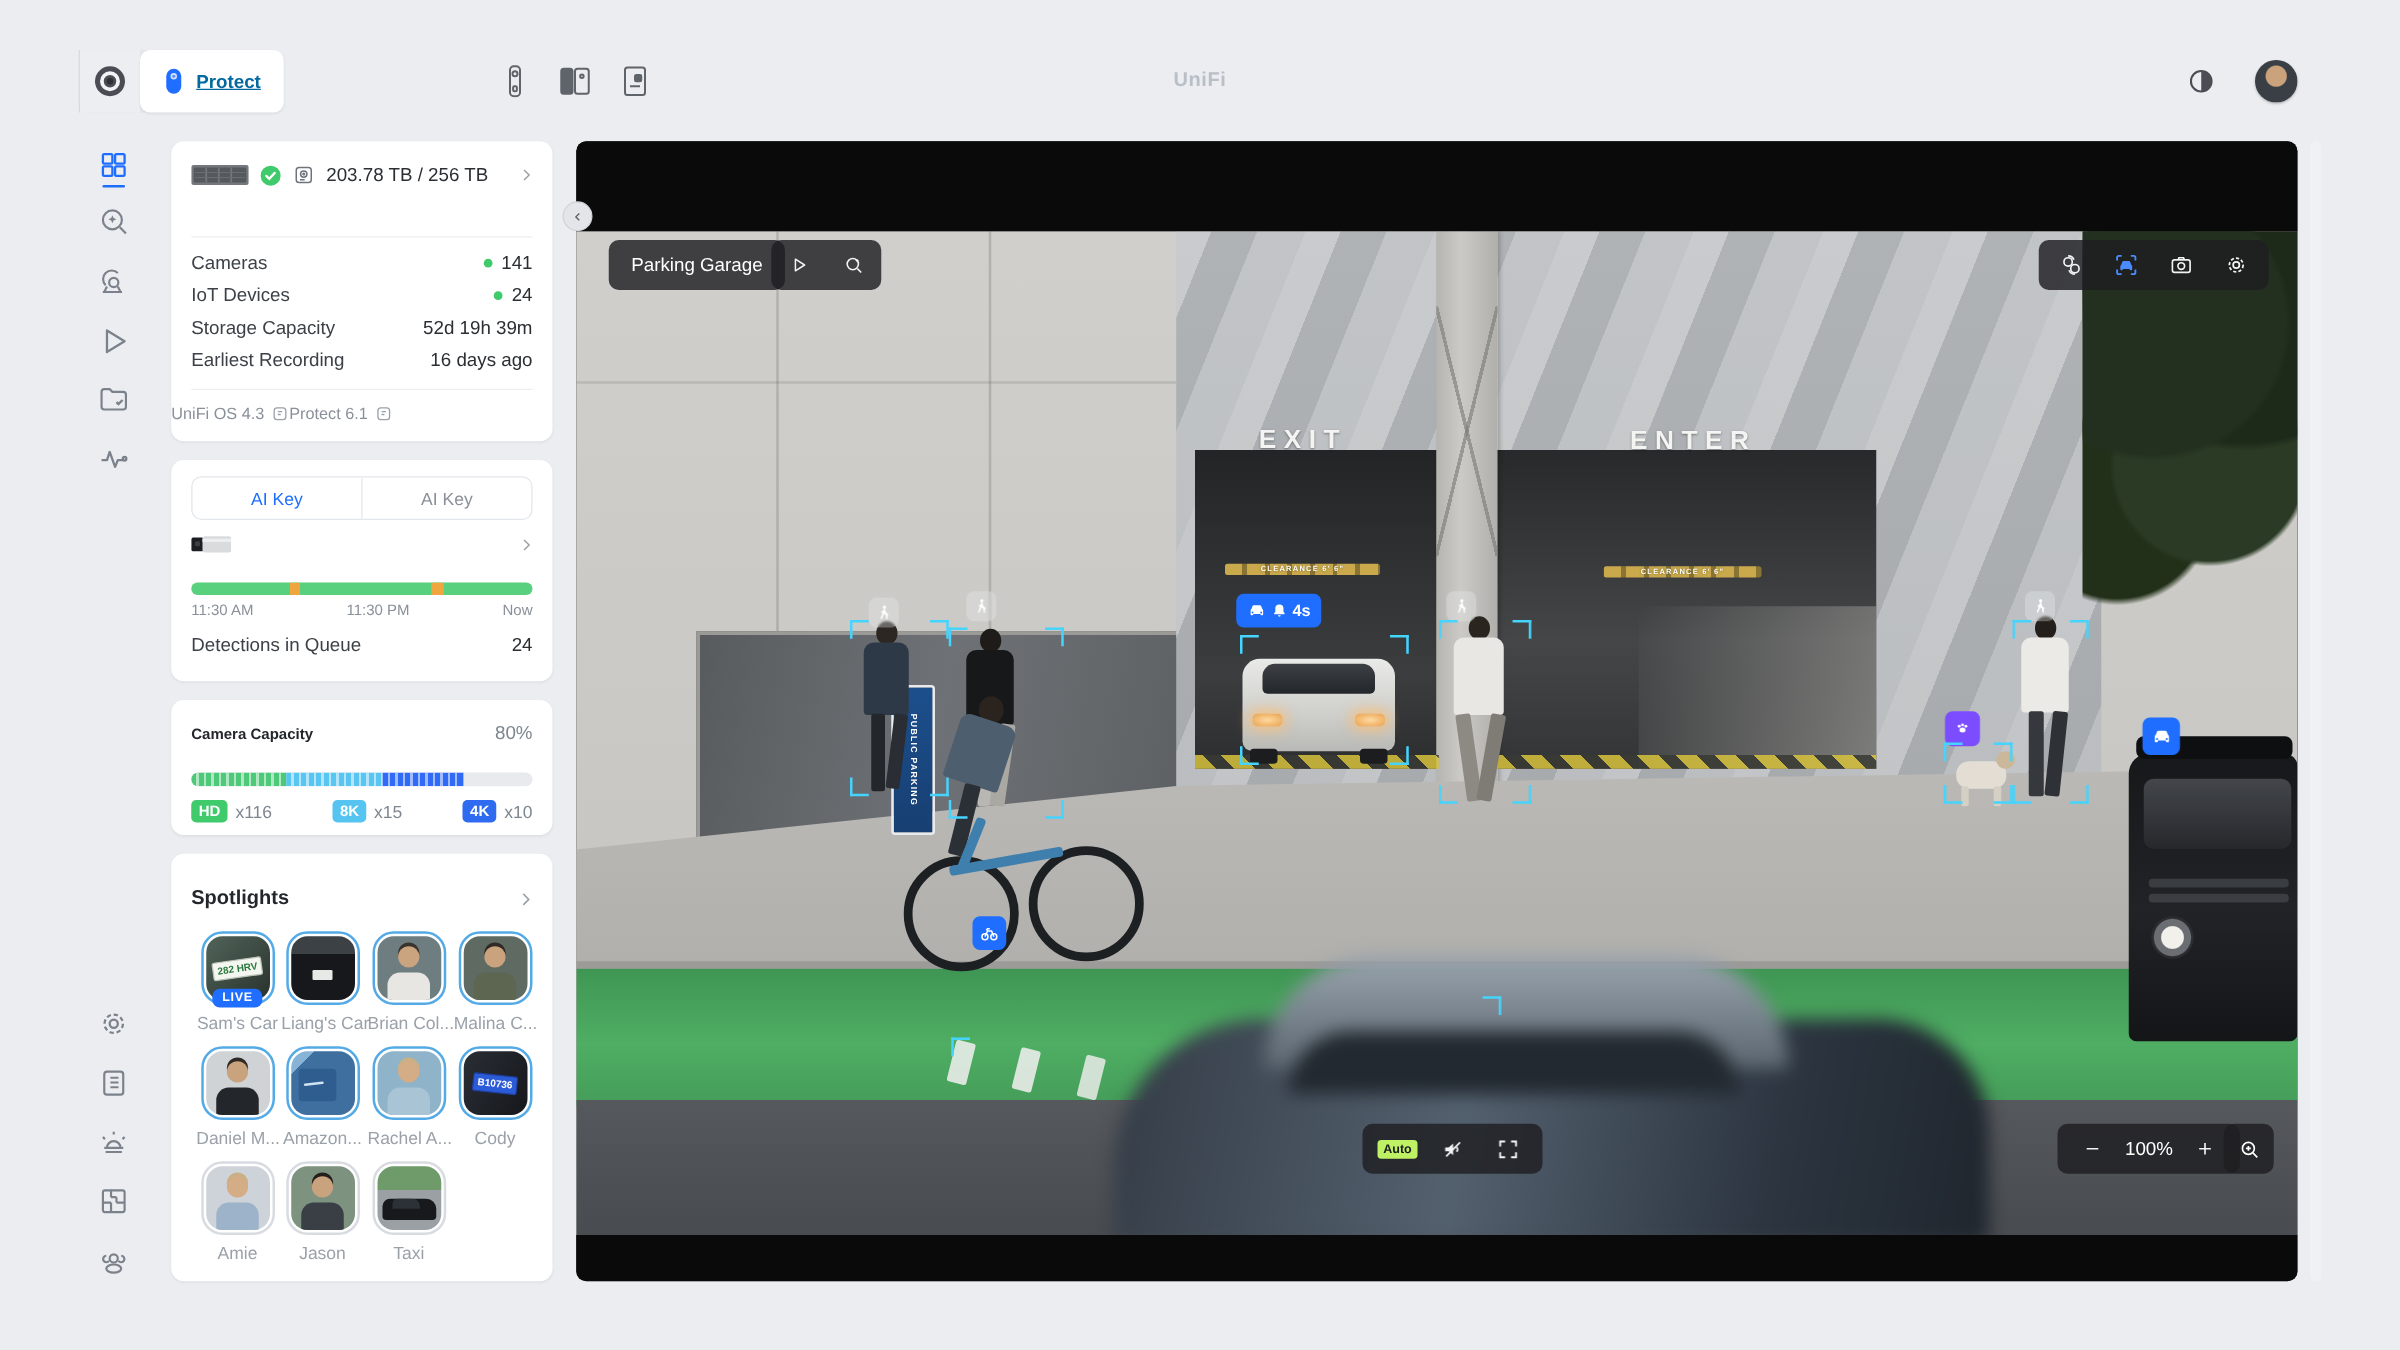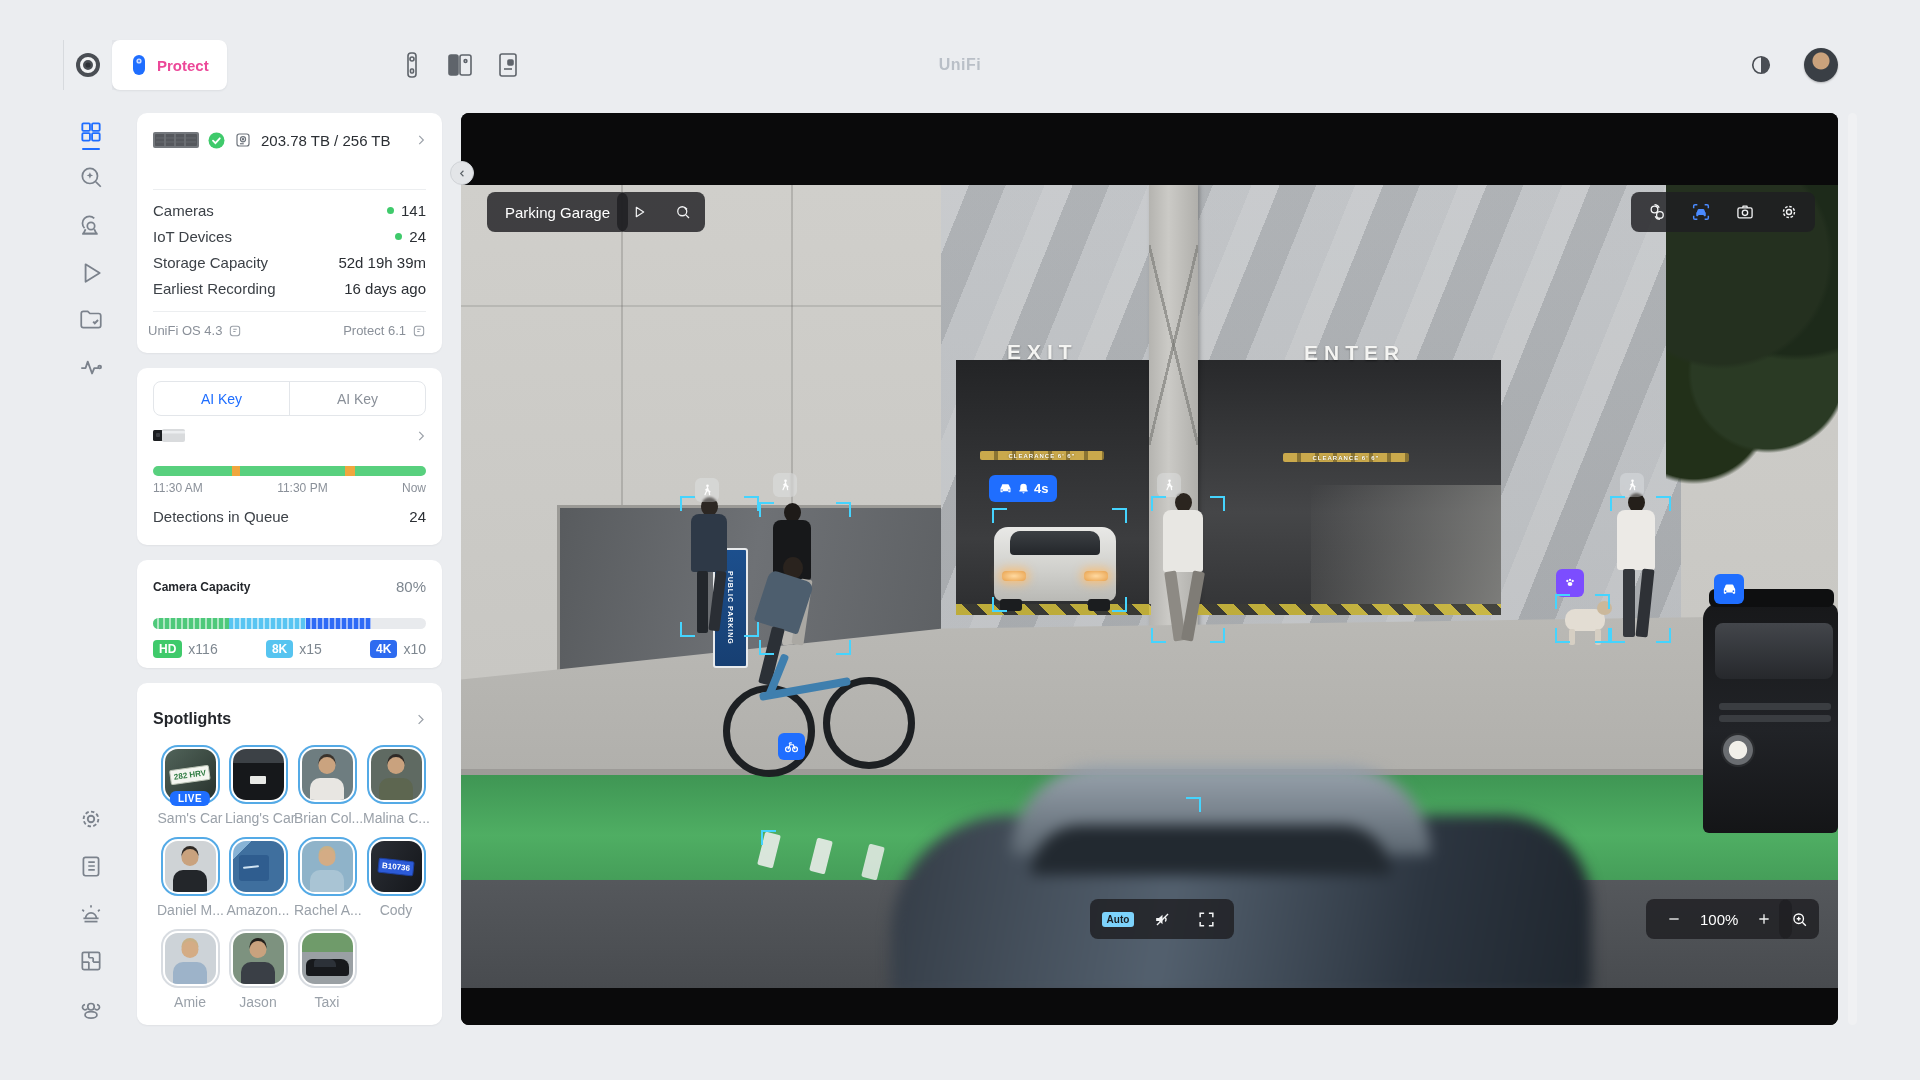--- a/index.html
+++ b/index.html
@@ -12,21 +12,21 @@
   
   .topbar{position:absolute;left:0;top:40px;width:100%;height:50px;}
   .site-group{position:absolute;left:63px;top:0;height:50px;display:flex;align-items:center;
       background:#e4e6ea;border-radius:8px;}
   .site-sel{display:flex;align-items:center;gap:10px;padding:0 16px;height:50px;cursor:pointer;}
   .site-name{font-size:14px;color:#2f3338;}
   .vdiv{width:1px;height:50px;background:#d7dade;}
   .os-slot{width:48px;height:50px;display:flex;align-items:center;justify-content:center;background:#eceef1;}
   .protect-tab{height:50px;background:#ffffff;border-radius:8px;display:flex;align-items:center;
       gap:9px;padding:0 18px;box-shadow:0 1px 2px rgba(40,50,60,.08);}
-  .protect-label{font-size:15px;color:#ec4899;font-weight:bold;}
+  .protect-label{font-size:15px;color:#0369a1;font-weight:bold;text-decoration:underline;}
   .top-dev{width:48px;height:50px;display:flex;align-items:center;justify-content:center;color:#5f646b;}
   .brand{position:absolute;left:0;right:0;top:0;height:50px;display:flex;align-items:center;justify-content:center;
       font-size:16px;font-weight:bold;letter-spacing:.5px;color:#b9bfc7;pointer-events:none;}
   .avatar{position:absolute;width:34px;height:34px;border-radius:50%;top:8px;
       background:radial-gradient(circle at 50% 38%,#caa27c 0 8px,#3a3f45 9px 60%),linear-gradient(#23262b,#3d434b);
       box-shadow:0 1px 2px rgba(0,0,0,.25);}
 
   
   .side-ic{position:absolute;left:78px;width:26px;height:26px;color:#7b828c;cursor:pointer;}
   .side-ic.active{color:#1f6eff;}
@@ -300,21 +300,21 @@
     <div class="statrow" style="top:138px">
       <span>Storage Capacity</span>
         <span class="statval">52d 19h 39m</span>
     </div>
     <div class="statrow" style="top:164px">
       <span>Earliest Recording</span>
         <span class="statval">16 days ago</span>
     </div>
 
     <div class="hdiv" style="top:198px"></div>
-    <div class="flex" style="position:absolute;left:11px;right:16px;top:210px;justify-content:space-between">
+    <div class="flex" style="position:absolute;left:0;right:16px;top:210px;">
       <span class="flex" style="gap:6px">
         <span class="muted">UniFi OS 4.3</span>
         <span>
           <svg width="14" height="14" viewBox="0 0 24 24" fill="none" stroke="#9aa0a8" stroke-width="1.8">
             <rect x="4" y="4" width="16" height="16" rx="4"></rect>
               <path d="M9 9h6M9 13h4"></path>
             </svg>
           </span>
       </span>
       <span class="flex" style="gap:6px">
@@ -755,21 +755,21 @@
         <span class="pillbtn">
           <svg width="20" height="20" viewBox="0 0 24 24" fill="none" stroke="currentColor" stroke-width="1.7">
             <circle cx="12" cy="12" r="3"></circle>
               <circle cx="12" cy="12" r="6.6" stroke-dasharray="3.1 2"></circle>
             </svg>
           </span>
       </div>
 
       <div class="pill" style="left:629px;top:714px;padding:0 6px">
         <span class="pillbtn">
-          <span style="background:#7dd3fc;color:#1a1c1f;font-size:10px;font-weight:bold;border-radius:3px;padding:2px 5px">Auto</span>
+          <span style="background:#bef264;color:#1a1c1f;font-size:10px;font-weight:bold;border-radius:3px;padding:2px 5px">Auto</span>
           </span>
         <span class="pillbtn">
           <svg width="19" height="19" viewBox="0 0 24 24" fill="none" stroke="currentColor" stroke-width="1.7">
             <path d="M4 10v4h3.5L12 18V6l-4.5 4z" fill="currentColor" stroke="none"></path>
               <path d="M19 5L5 19"></path>
               <path d="M15.5 9.5a4 4 0 0 1 0 5"></path>
             </svg>
           </span>
         <span class="pillbtn">
           <svg width="19" height="19" viewBox="0 0 24 24" fill="none" stroke="currentColor" stroke-width="1.9">

